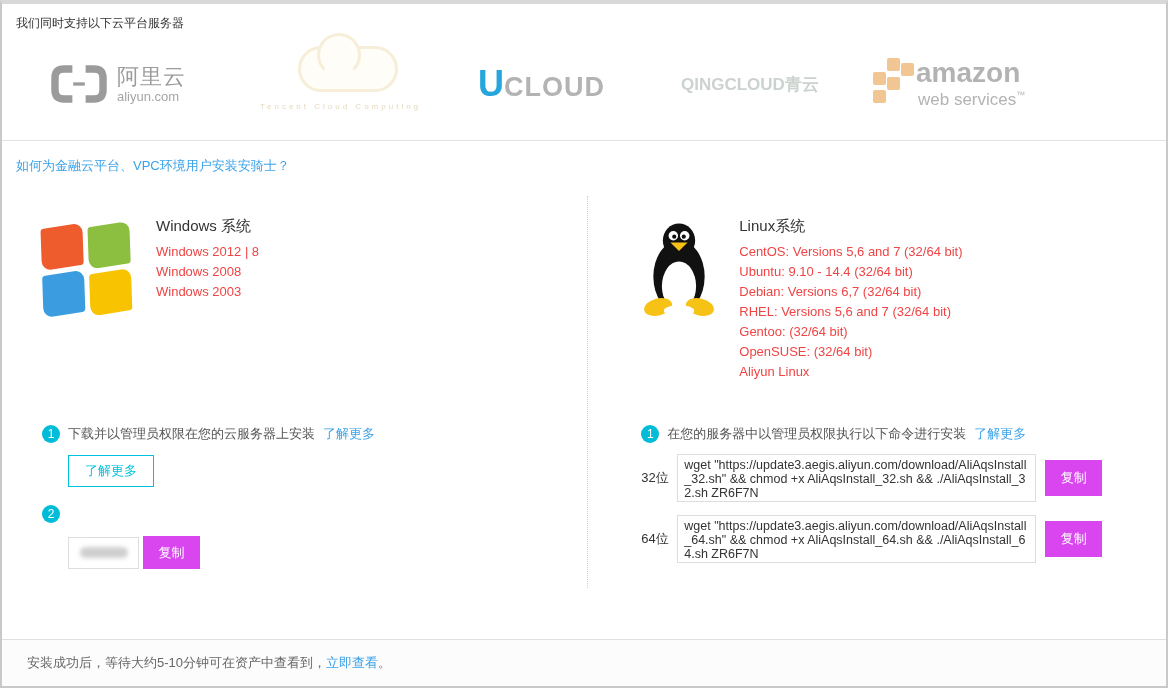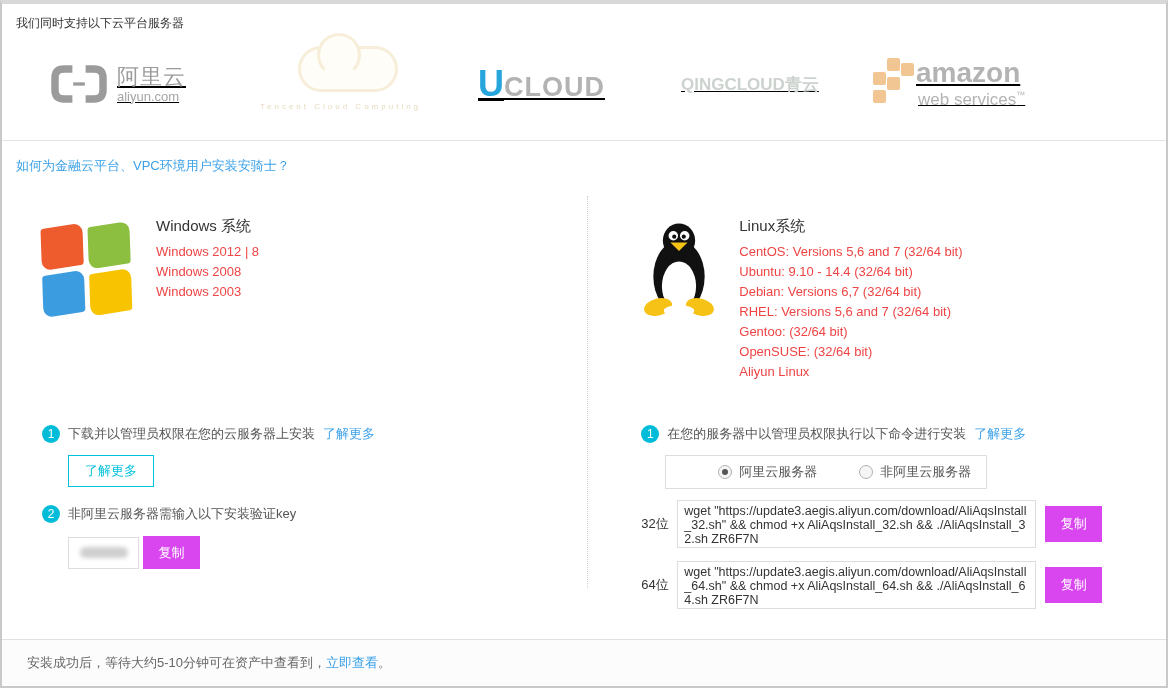--- a/index.html
+++ b/index.html
@@ -7,21 +7,21 @@
   body { font-family:"Liberation Sans","DejaVu Sans",sans-serif; }
 
   .page {
     width:1168px; height:688px; position:relative; background:#fff;
     border:2px solid #c9c9c9; border-top:4px solid #d8d8d8; overflow:hidden;
   }
 
   
   .header { height:137px; padding:11px 14px 0 14px; border-bottom:1px solid #e2e2e2; }
   .header-title { font-size:12px; color:#333; }
-  .logos { display:flex; align-items:center; height:96px; margin-top:4px;text-decoration:underline; }
+  .logos { display:flex; align-items:center; height:96px; margin-top:4px; }
 
   
   .logo-aliyun { display:flex; align-items:center; margin-left:34px; width:156px; }
   .logo-aliyun svg { display:block; }
   .aliyun-text { margin-left:9px; color:#9b9b9b; }
   .aliyun-cn { font-size:22px; letter-spacing:1px; line-height:24px; }
   .aliyun-en { font-size:13px; line-height:15px; color:#a5a5a5; }
 
   
   .logo-tencent { position:relative; width:150px; height:80px; margin-left:50px; }
@@ -204,21 +204,20 @@
         <div class="step-row">
           <span class="step-num">1</span>
           <span>下载并以管理员权限在您的云服务器上安装</span>
           <a class="learn-more">了解更多</a>
         </div>
 
         <button class="download-btn">了解更多</button>
 
         <div class="step-row second">
           <span class="step-num">2</span>
-          <span>非阿里云服务器需输入以下安装验证key</span>
         </div>
 
         <div class="key-row">
           <div class="key-box">
             <span class="key-blur"></span>
           </div>
           <button class="copy-btn">复制</button>
         </div>
       </div>
 
@@ -248,30 +247,20 @@
             <div class="os-item">Aliyun Linux</div>
           </div>
         </div>
 
         <div class="step-row">
           <span class="step-num">1</span>
           <span>在您的服务器中以管理员权限执行以下命令进行安装</span>
           <a class="learn-more">了解更多</a>
         </div>
 
-        <div class="radio-box">
-          <label class="radio-item">
-            <span class="radio-dot selected"></span>
-            <span>阿里云服务器</span>
-          </label>
-          <label class="radio-item">
-            <span class="radio-dot"></span>
-            <span>非阿里云服务器</span>
-          </label>
-        </div>
 
         <div class="cmd-row">
           <span class="cmd-label">32位</span>
           <div class="cmd-box">wget "https://update3.aegis.aliyun.com/download/AliAqsInstall_32.sh" &amp;&amp; chmod +x AliAqsInstall_32.sh &amp;&amp; ./AliAqsInstall_32.sh ZR6F7N</div>
           <button class="copy-btn cmd-copy">复制</button>
         </div>
 
         <div class="cmd-row second">
           <span class="cmd-label">64位</span>
           <div class="cmd-box">wget "https://update3.aegis.aliyun.com/download/AliAqsInstall_64.sh" &amp;&amp; chmod +x AliAqsInstall_64.sh &amp;&amp; ./AliAqsInstall_64.sh ZR6F7N</div>

